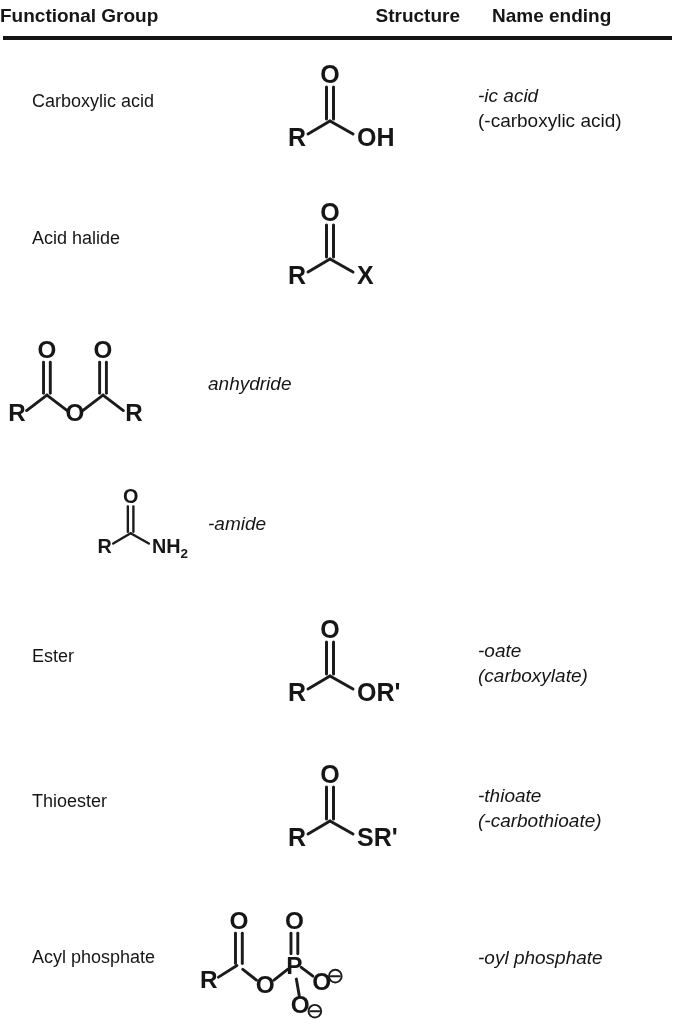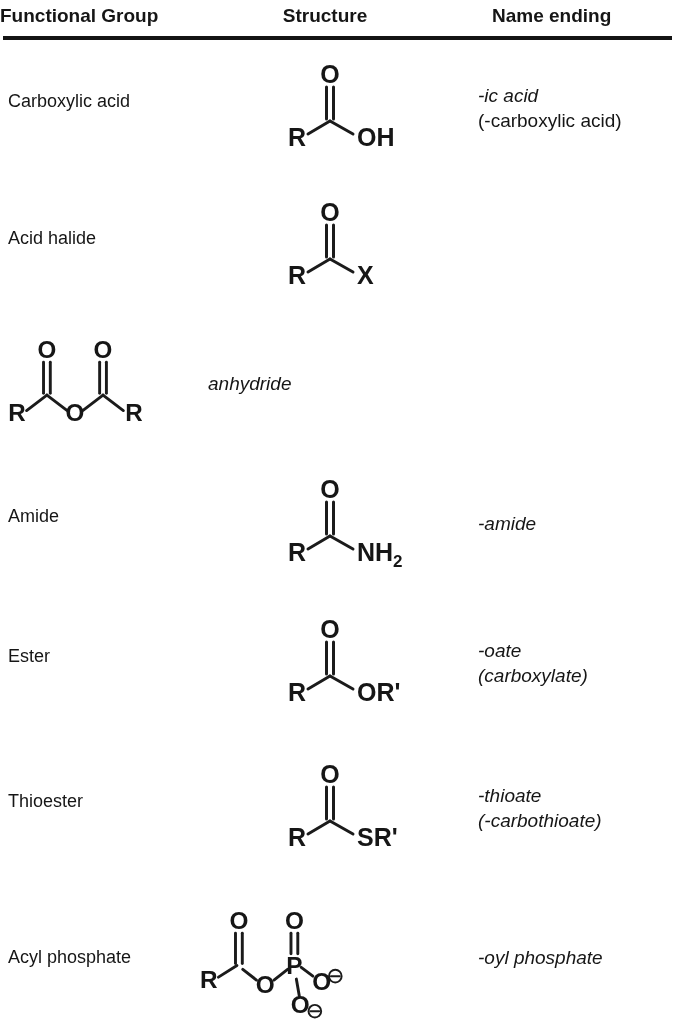--- a/index.html
+++ b/index.html
@@ -5,28 +5,28 @@
   * { margin:0; padding:0; box-sizing:border-box; }
   html,body { background:#fff; }
   body { width:675px; height:1024px; font-family:"Liberation Sans",sans-serif; color:#161616; overflow:hidden; }
   .page { width:675px; height:1024px; }
 
   
   .hdr { position:relative; height:45px; display:grid; grid-template-columns:190px 270px 1fr; }
   .hdr::after { content:""; position:absolute; left:3px; right:3px; top:36px; border-top:4px solid #141414; }
   .hc { padding-top:5px; font-size:19px; font-weight:bold; }
   .hc.c1 { }
-  .hc.c2 { text-align:center; }
+  .hc.c2 { text-align:right; }
   .hc.c3 { padding-left:32px; }
 
   
   .row { display:grid; grid-template-columns:190px 270px 1fr; align-items:center; }
   .r1{height:140px}.r2{height:135px}.r3{height:140px}.r4{height:140px}
   .r5{height:140px}.r6{height:150px}.r7{height:134px}
-  .g { padding-left:8px; font-size:18px; transform:translateY(-14px); }
+  .g { font-size:18px; transform:translateY(-14px);margin-left:32px; }
   .s { display:flex; justify-content:flex-start; transform:translateY(-7px); }
   .n { padding-left:18px; font-size:19px; font-style:italic; line-height:25px; transform:translateY(-7px); }
   .n .upright { font-style:normal; }
   .r7 .g, .r7 .n { transform:none; }
   .r7 .s { transform:translateY(6px); }
 
   
   .sv-acyl { margin-left:95px; }
   .sv-anh  { margin-left:6px; }
   .sv-phos { margin-left:8px; }
@@ -107,21 +107,20 @@
         <text class="atom mid" x="100" y="20" fill="#C2407C">O</text>
         <text class="atom" x="123" y="85">R'</text>
       </svg>
     </div>
     <div class="n">
       <div>anhydride</div>
     </div>
   </div>
 
   <div class="row r4">
-    <div class="g">Amide</div>
     <div class="s">
       <svg class="sv-acyl" width="120" height="92" viewBox="0 0 120 92">
         <g>
           <line x1="23" y1="72" x2="45" y2="59"></line>
           <line x1="41.5" y1="25" x2="41.5" y2="57"></line>
           <line x1="48.5" y1="25" x2="48.5" y2="57"></line>
           <line x1="45" y1="59" x2="68" y2="72"></line>
         </g>
         <text class="atom" x="3" y="84">R</text>
         <text class="atom mid" x="45" y="21" fill="#C2407C">O</text>

